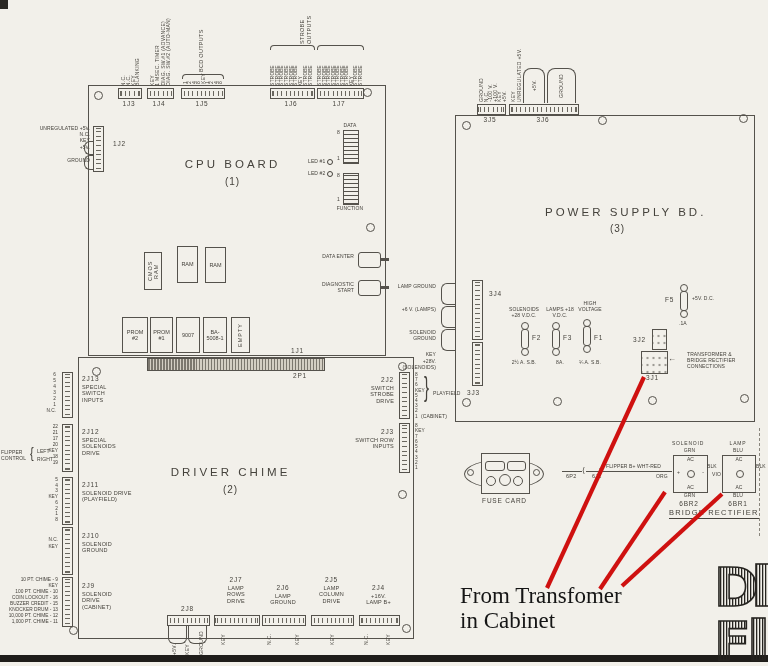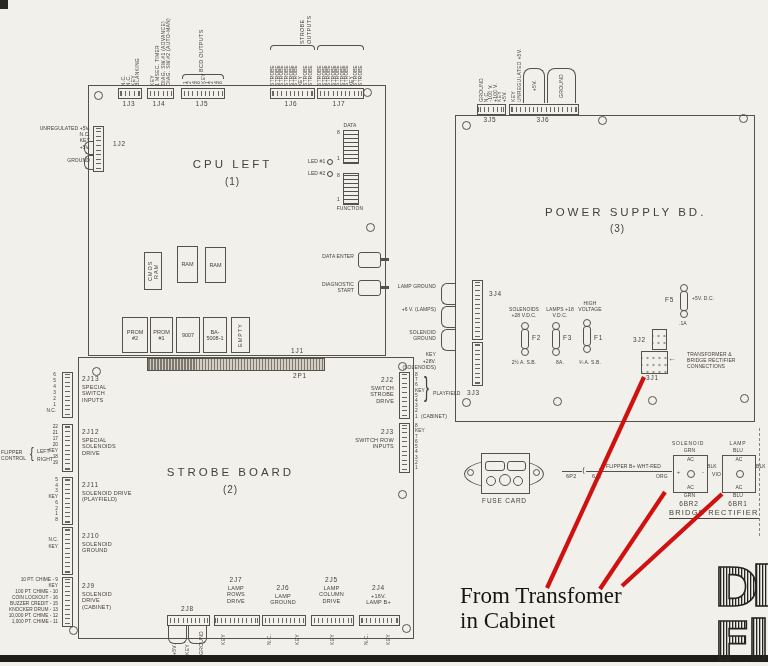--- a/index.html
+++ b/index.html
@@ -63,21 +63,21 @@
   
   <div class="abs" style="left:0;top:0;width:8px;height:9px;background:#2a2824;"></div>
   <div class="abs" style="left:0;top:655px;width:768px;height:7px;background:#1f1d1a;"></div>
 
   
   <div style="display:contents">
     <div class="board" style="left:88px;top:85px;width:296px;height:269px;"></div>
     <div class="hole" style="left:94px;top:91px;"></div>
     <div class="hole" style="left:363px;top:88px;"></div>
     <div class="hole" style="left:366px;top:223px;"></div>
-    <div class="t title" style="left:170px;top:158px;width:125px;text-align:center;">CPU LEFT</div>
+    <div class="t title" style="left:170px;top:158px;width:125px;text-align:center;">CPU BOARD</div>
     <div class="t num ctr" style="left:170px;top:176px;width:125px;">(1)</div>
 
     
     <div class="vstrip" style="left:93px;top:126px;height:44px;"></div>
     <div class="t lbl" style="left:113px;top:140px;">1J2</div>
     <div class="t xs rt" style="left:6px;top:126px;width:84px;">UNREGULATED +5V.</div>
     <div class="t xs rt" style="left:6px;top:132px;width:84px;">N.C.</div>
     <div class="t xs rt" style="left:6px;top:138px;width:84px;">KEY</div>
     <div class="t xs rt" style="left:6px;top:145px;width:84px;">+5V.</div>
     <div class="t xs rt" style="left:6px;top:158px;width:84px;">GROUND</div>
@@ -311,21 +311,21 @@
   </div>
 
   
   <div style="display:contents">
     <div class="board" style="left:78px;top:357px;width:334px;height:280px;"></div>
     <div class="hole" style="left:92px;top:367px;"></div>
     <div class="hole" style="left:398px;top:362px;"></div>
     <div class="hole" style="left:398px;top:490px;"></div>
     <div class="hole" style="left:69px;top:626px;"></div>
     <div class="hole" style="left:402px;top:624px;"></div>
-    <div class="t title" style="left:158px;top:466px;width:145px;text-align:center;">STROBE BOARD</div>
+    <div class="t title" style="left:158px;top:466px;width:145px;text-align:center;">DRIVER CHIME</div>
     <div class="t num ctr" style="left:158px;top:484px;width:145px;">(2)</div>
 
     
     <div class="vstrip" style="left:62px;top:372px;height:44px;"></div>
     <div class="t lbl" style="left:82px;top:375px;">2J13</div>
     <div class="t sm" style="left:82px;top:384px;width:44px;">SPECIAL SWITCH INPUTS</div>
     <div class="abs" style="left:36px;top:372px;width:20px;text-align:right;">
         <div class="xxs">6</div>
         <div class="xxs">5</div>
         <div class="xxs">4</div>

